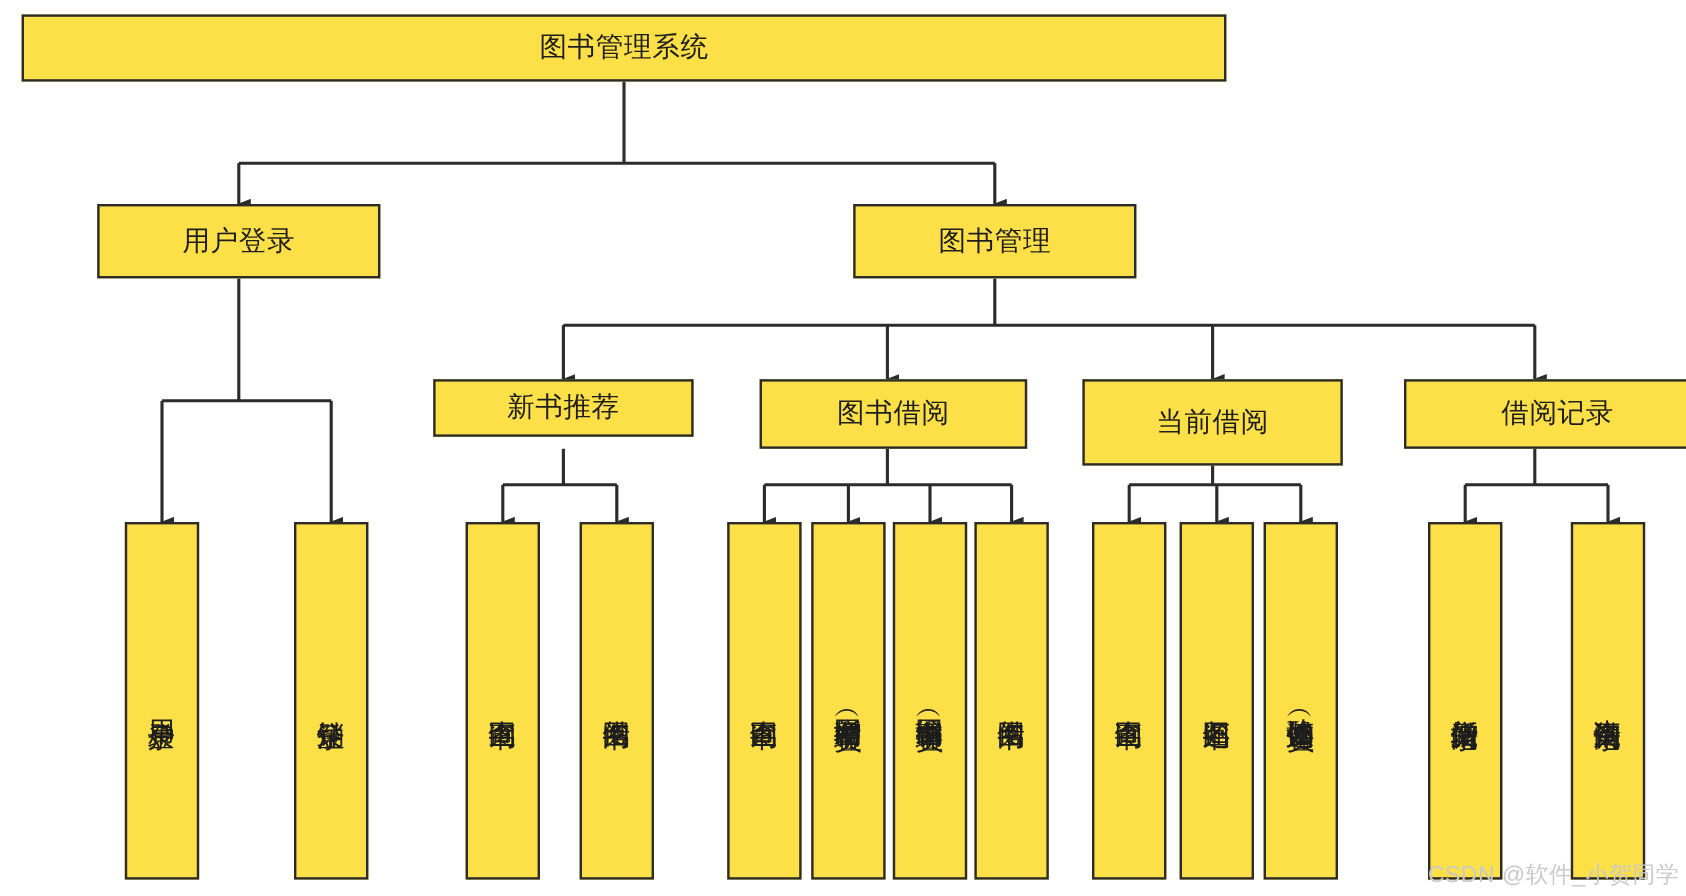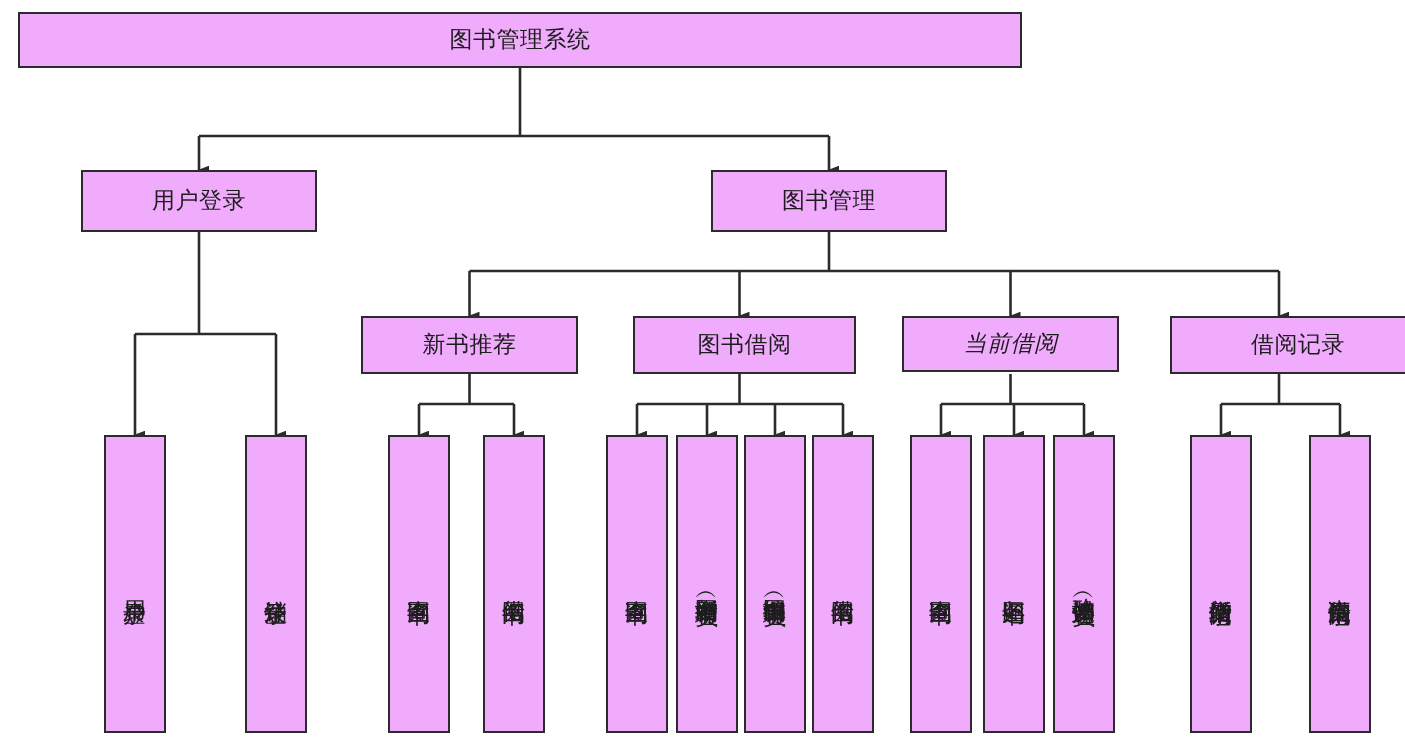--- a/index.html
+++ b/index.html
@@ -21,21 +21,21 @@
   #diagram-svg {
     position: absolute;
     left: 0;
     top: 0;
     width: 1405px;
     height: 747px;
   }
   .node-box {
     position: absolute;
     box-sizing: border-box;
-    background: #f0abfc;
+    background: #fde047;
     border: 2.5px solid #2b2b2b;
     display: flex;
     align-items: center;
     justify-content: center;
     overflow: hidden;
   }
   .node-label-h {
     font-size: 23px;
     line-height: 1.1;
     color: #1d1d1d;
@@ -112,27 +112,27 @@
   <div id="node-layer">
       <div class="node-box" style="left: 18px; top: 12px; width: 1004px; height: 56px;">
         <span class="node-label-h">图书管理系统</span>
       </div>
       <div class="node-box" style="left: 81px; top: 170px; width: 236px; height: 62px;">
         <span class="node-label-h">用户登录</span>
       </div>
       <div class="node-box" style="left: 711px; top: 170px; width: 236px; height: 62px; align-items: center;">
         <span class="node-label-h">图书管理</span>
       </div>
-      <div class="node-box" style="left: 361px; top: 316px; width: 217px; height: 58px;">
+      <div class="node-box" style="left: 361px; top: 316px; width: 217px; height: 48px;">
         <span class="node-label-h">新书推荐</span>
       </div>
       <div class="node-box" style="left: 633px; top: 316px; width: 223px; height: 58px;">
         <span class="node-label-h">图书借阅</span>
       </div>
-      <div class="node-box" style="left: 902px; top: 316px; width: 217px; height: 56px; font-style: italic;">
+      <div class="node-box" style="left: 902px; top: 316px; width: 217px; height: 72px;">
         <span class="node-label-h">当前借阅</span>
       </div>
       <div class="node-box" style="left: 1170px; top: 316px; width: 256px; height: 58px;">
         <span class="node-label-h">借阅记录</span>
       </div>
       <div class="node-box" style="left: 104px; top: 435px; width: 62px; height: 298px;">
         <span class="node-label-v">用户登录</span>
       </div>
       <div class="node-box" style="left: 245px; top: 435px; width: 62px; height: 298px;">
         <span class="node-label-v">注销登录</span>
@@ -165,14 +165,15 @@
         <span class="node-label-v">确认归还（管理员）</span>
       </div>
       <div class="node-box" style="left: 1190px; top: 435px; width: 62px; height: 298px;">
         <span class="node-label-v">新增借阅记录</span>
       </div>
       <div class="node-box" style="left: 1309px; top: 435px; width: 62px; height: 298px;">
         <span class="node-label-v">查询借阅记录</span>
       </div>
     </div>
 
+  <div class="watermark" style="left: 1190px; top: 716px;">CSDN @软件_小贺同学</div>
 
 </div>
 
 </body></html>

